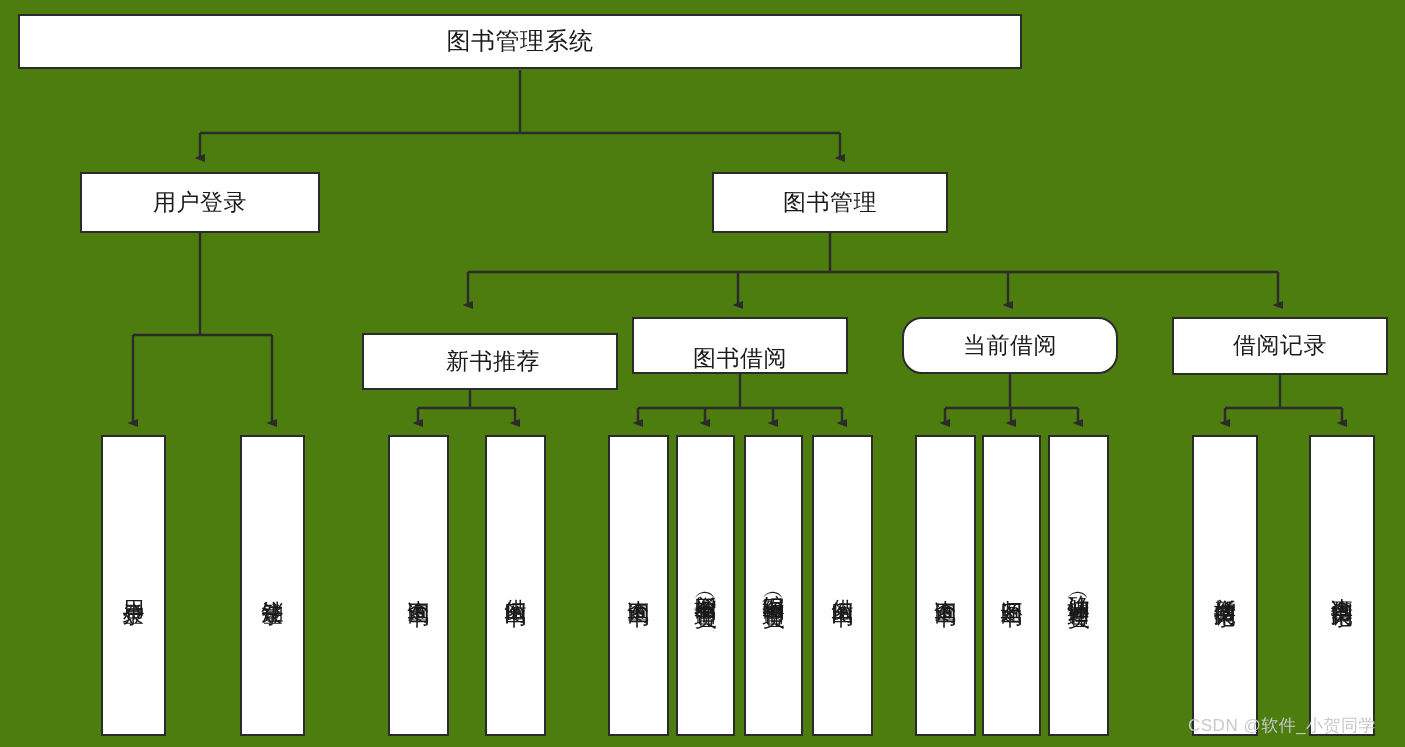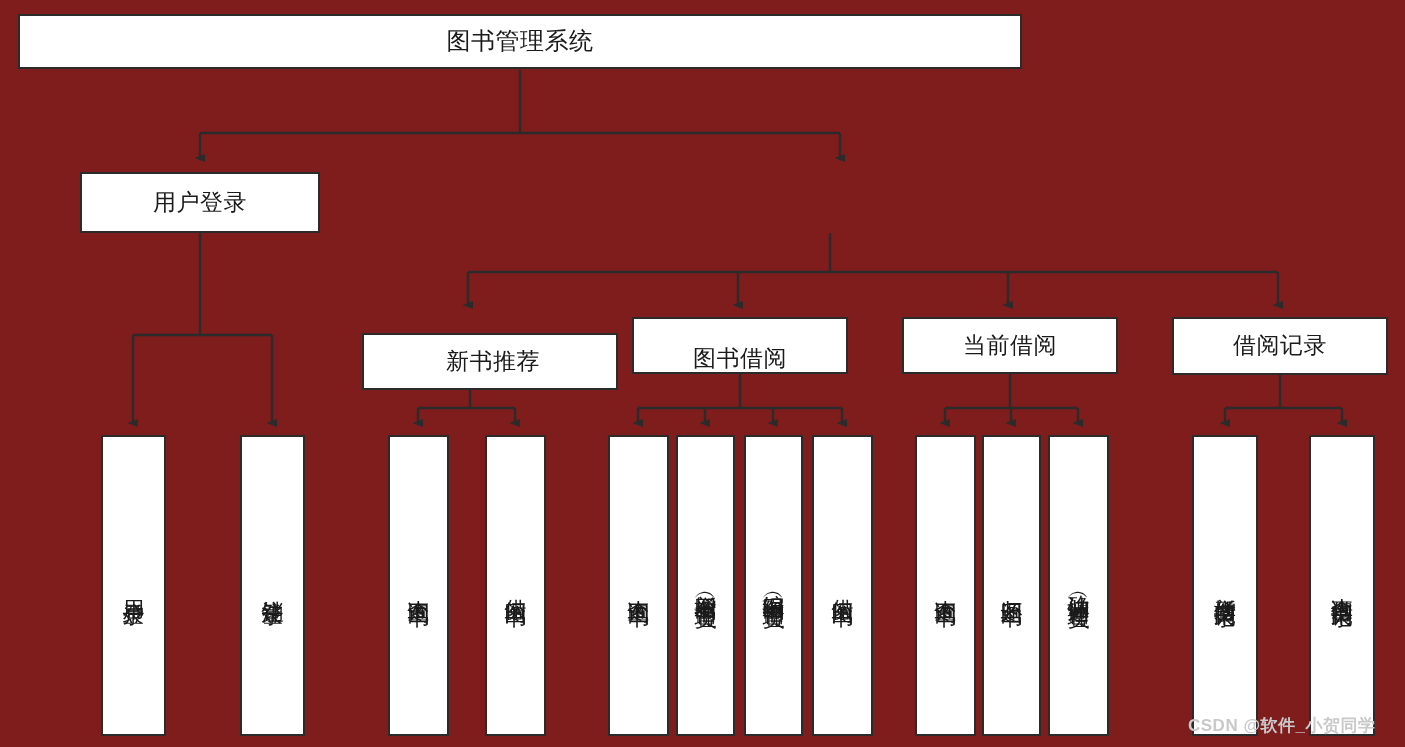--- a/index.html
+++ b/index.html
@@ -7,21 +7,21 @@
     padding: 0;
     background: #ffffff;
   }
   body {
     font-family: "Liberation Sans", "DejaVu Sans", sans-serif;
   }
   #canvas {
     position: relative;
     width: 1405px;
     height: 747px;
-    background: #7f1d1d;
+    background: #4d7c0f;
     overflow: hidden;
   }
   #svg-layer {
     position: absolute;
     left: 0;
     top: 0;
     width: 1405px;
     height: 747px;
   }
   .node {
@@ -52,21 +52,20 @@
     white-space: nowrap;
   }
   #root-node .node-label { font-size: 24px; }
   .watermark {
     position: absolute;
     color: #c9c9c9;
     font-size: 17px;
     white-space: nowrap;
     letter-spacing: 0.5px;
     pointer-events: none;
-    font-weight: bold;
   }
 </style>
 </head>
 <body>
 
 <div id="canvas">
 
   <svg id="svg-layer" viewBox="0 0 1405 747" xmlns="http://www.w3.org/2000/svg">
     <defs>
       <marker id="arrow" markerWidth="10" markerHeight="10" refX="5" refY="5" orient="auto" markerUnits="userSpaceOnUse">
@@ -118,30 +117,33 @@
   </svg>
 
   <div class="node horiz" id="root-node" style="left:18px; top:14px; width:1004px; height:55px;">
     <span class="node-label">图书管理系统</span>
   </div>
 
   <div class="node horiz" style="left:80px; top:172px; width:240px; height:61px;">
     <span class="node-label">用户登录</span>
   </div>
 
+  <div class="node horiz" style="left:712px; top:172px; width:236px; height:61px;">
+    <span class="node-label">图书管理</span>
+  </div>
 
   <div class="node horiz" style="left:362px; top:333px; width:256px; height:57px;padding-left:6px;">
     <span class="node-label">新书推荐</span>
   </div>
 
   <div class="node horiz" style="left:632px; top:317px; width:216px; height:57px;align-items:flex-end;">
     <span class="node-label">图书借阅</span>
   </div>
 
-  <div class="node horiz" style="left:902px; top:317px; width:216px; height:57px;">
+  <div class="node horiz" style="left:902px; top:317px; width:216px; height:57px;border-radius:20px;">
     <span class="node-label">当前借阅</span>
   </div>
 
   <div class="node horiz" style="left:1172px; top:317px; width:216px; height:58px;">
     <span class="node-label">借阅记录</span>
   </div>
 
   <div class="node vert" style="left:101px; top:435px; width:65px; height:301px;">
     <span class="node-label">用户登录</span>
   </div>

